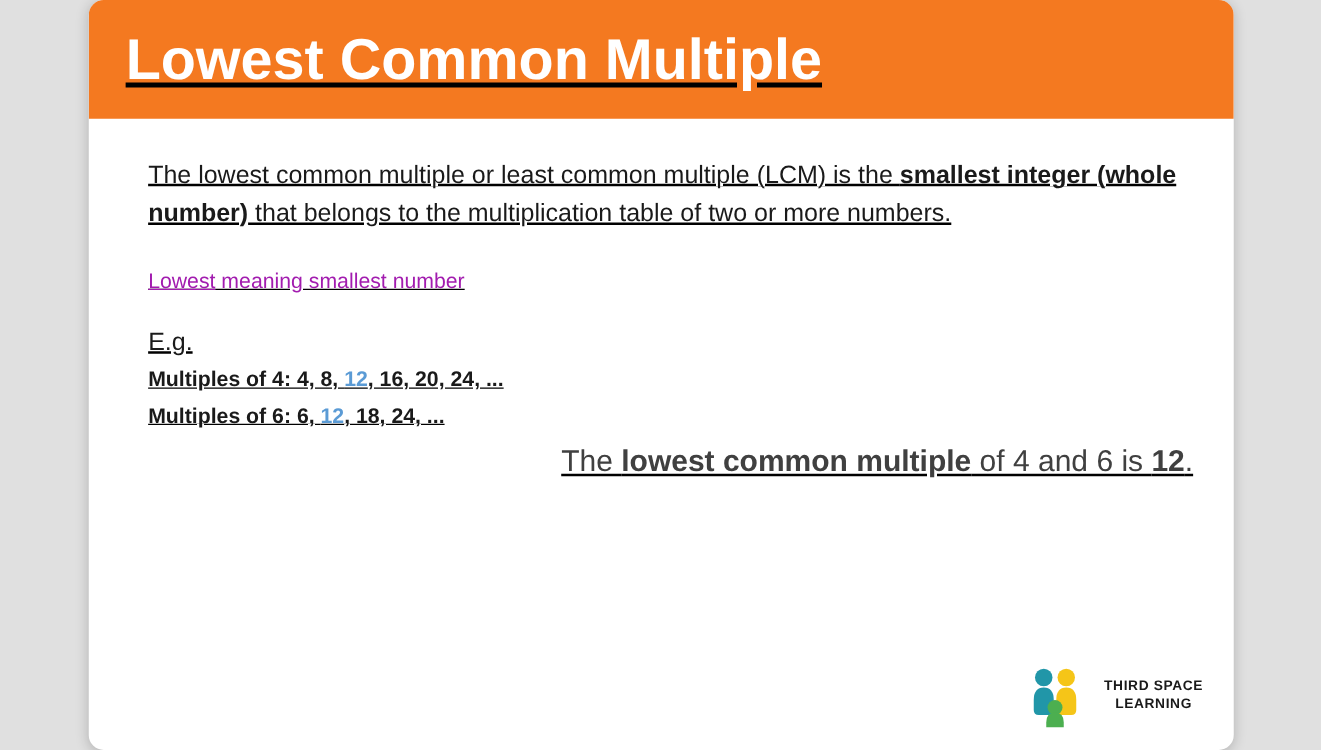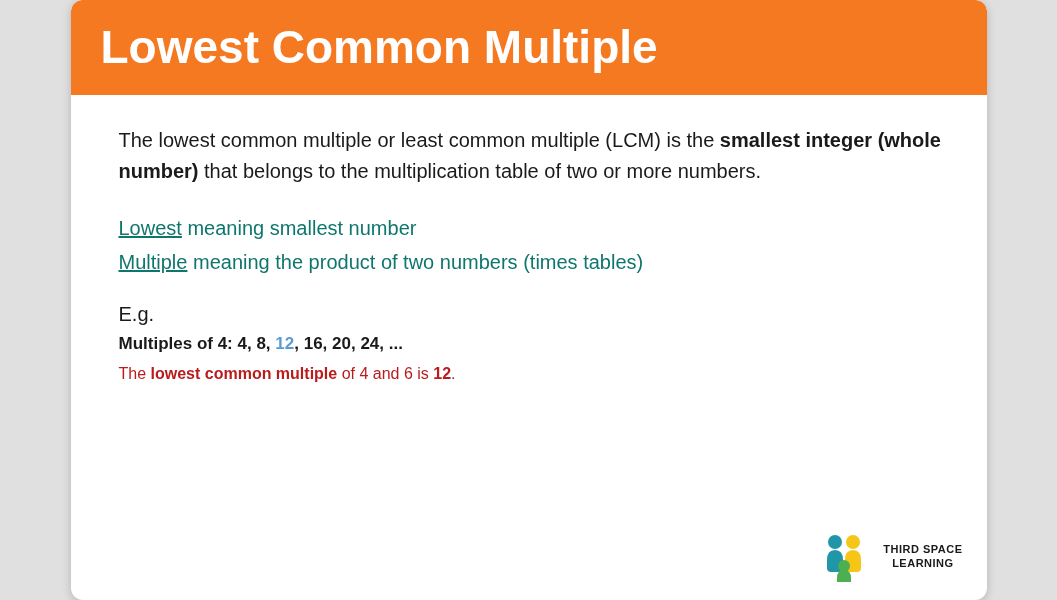--- a/index.html
+++ b/index.html
@@ -19,20 +19,21 @@
 
     .card {
       width: 916px;
       min-height: 600px;
       background: #ffffff;
       border-radius: 12px;
       overflow: hidden;
       box-shadow: 0 2px 10px rgba(0,0,0,0.2);
       display: flex;
       flex-direction: column;
+      text-decoration: underline;
     }
 
     .header {
       background: #f47920;
       padding: 22px 30px 22px 30px;
       border-radius: 10px 10px 0 0;
     }
 
     .header-title {
       color: #ffffff;
@@ -57,23 +58,23 @@
 
     .intro-text strong {
       font-weight: bold;
     }
 
     .definitions {
       margin-bottom: 24px;
     }
 
     .definition-line {
-      font-size: 20px;
+      font-size: 17px;
       line-height: 1.7;
-      color: #0f766e;
+      color: #a21caf;
     }
 
     .definition-line .underline {
       text-decoration: underline;
     }
 
     .examples {
       margin-bottom: 10px;
     }
 
@@ -88,24 +89,25 @@
       font-weight: bold;
       color: #1a1a1a;
       line-height: 1.7;
     }
 
     .highlighted {
       color: #5b9bd5;
     }
 
     .conclusion-line {
-      font-size: 16px;
-      color: #b91c1c;
+      font-size: 24px;
+      color: #404040;
       line-height: 1.7;
       margin-top: 2px;
+      text-align: right;
     }
 
     .conclusion-line strong {
       font-weight: bold;
     }
 
     .footer-logo {
       position: absolute;
       bottom: 18px;
       right: 24px;
@@ -139,29 +141,29 @@
   <div class="content">
 
     <p class="intro-text">
       <span>The lowest common multiple or least common multiple (LCM) is the </span><strong>smallest integer (whole number)</strong><span> that belongs to the multiplication table of two or more numbers.</span>
     </p>
 
     <div class="definitions">
       <div class="definition-line">
         <span class="underline">Lowest</span><span> meaning smallest number</span>
       </div>
-      <div class="definition-line">
-        <span class="underline">Multiple</span><span> meaning the product of two numbers (times tables)</span>
-      </div>
     </div>
 
     <div class="examples">
       <div class="eg-label">E.g.</div>
       <div class="multiples-line">
         <span>Multiples of 4: 4, 8, </span><span class="highlighted">12</span><span>, 16, 20, 24, ...</span>
+      </div>
+      <div class="multiples-line">
+        <span>Multiples of 6: 6, </span><span class="highlighted">12</span><span>, 18, 24, ...</span>
       </div>
       <div class="conclusion-line">
         <span>The </span><strong>lowest common multiple</strong><span> of 4 and 6 is </span><strong>12</strong><span>.</span>
       </div>
     </div>
 
     <div class="footer-logo">
       <svg class="logo-icon" viewBox="0 0 52 52" xmlns="http://www.w3.org/2000/svg">
 
         <circle cx="14" cy="12" r="7" fill="#2196a8"></circle>

